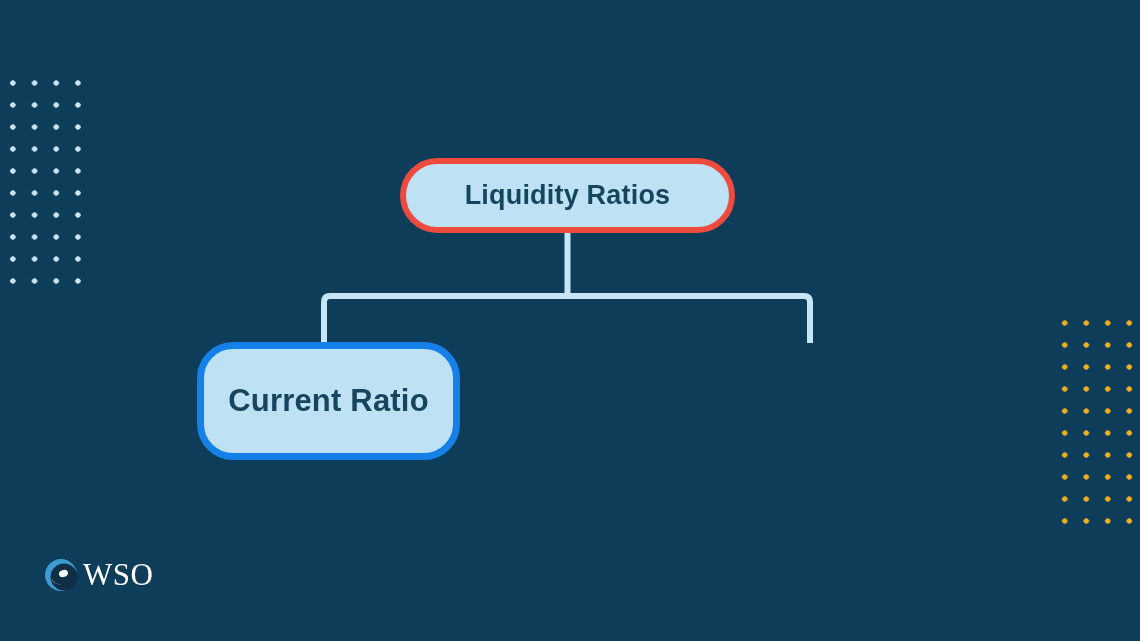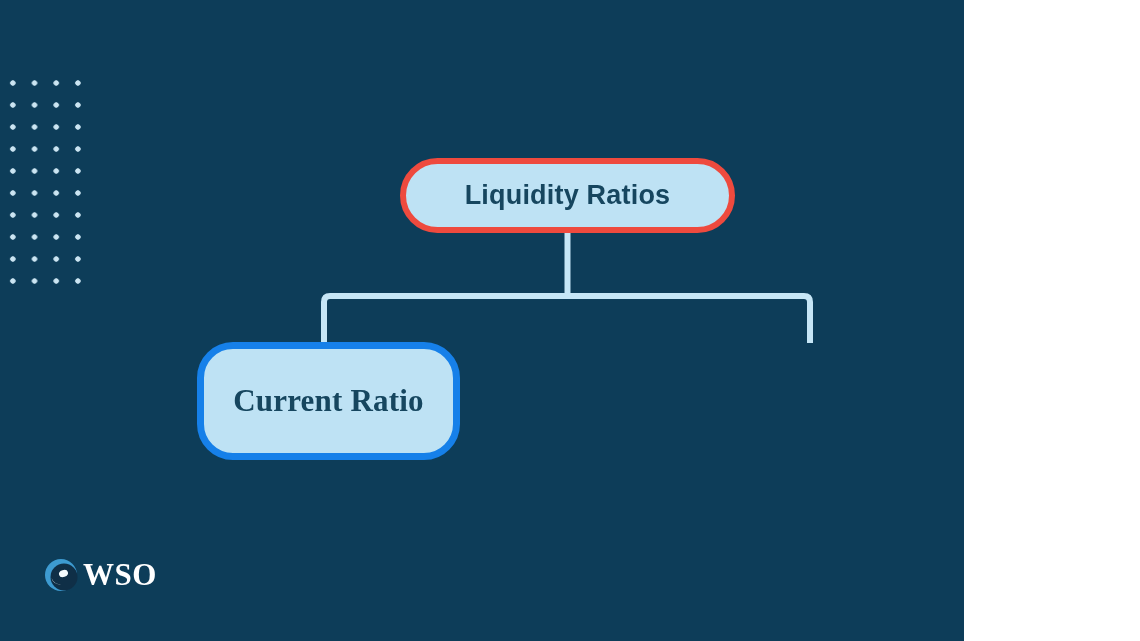--- a/index.html
+++ b/index.html
@@ -1,21 +1,21 @@
 <!DOCTYPE html>
 <html style="--bg: #0D3D59; --node-fill: #BEE2F4; --node-text: #16465F; --root-border: #EE4A3E; --child-border: #1680E9; --connector: #C6E6F6; --dots-left: #CBE5F2; --dots-right: #F0AE21; --logo-text: #FFFFFF;"><head>
 <meta charset="utf-8">
 <style>
   html, body {
     margin: 0;
     padding: 0;
   }
   .stage {
     position: relative;
-    width: 964px;
+    width: 1140px;
     height: 641px;
     background: var(--bg, #0D3D59);
     overflow: hidden;
     font-family: "Liberation Sans", sans-serif;
   }
 
   
   .dots {
     position: absolute;
     pointer-events: none;
@@ -67,21 +67,20 @@
     height: 75px;
     border: 6px solid var(--root-border);
     border-radius: 38px;
   }
   .child-node {
     top: 342px;
     width: 263px;
     height: 118px;
     border: 7px solid var(--child-border);
     border-radius: 36px;
-    font-family: Liberation Serif, serif;
   }
   .child-left  { left: 197px; }
   .child-right { left: 680px; width: 265px; }
 
   .node-label {
     font-weight: bold;
     color: var(--node-text);
     letter-spacing: 0.2px;
     white-space: nowrap;
   }
@@ -93,21 +92,21 @@
     position: absolute;
     left: 44px;
     top: 558px;
     display: flex;
     align-items: center;
     gap: 5px;
   }
   .logo-icon { display: block; }
   .logo-text {
     font-family: "Liberation Serif", serif;
-    font-weight: bold;
+    font-weight: normal;
     font-size: 31px;
     color: var(--logo-text);
     letter-spacing: 0.5px;
     line-height: 34px;
   }
 </style>
 </head>
 <body>
 
 <div class="stage">

